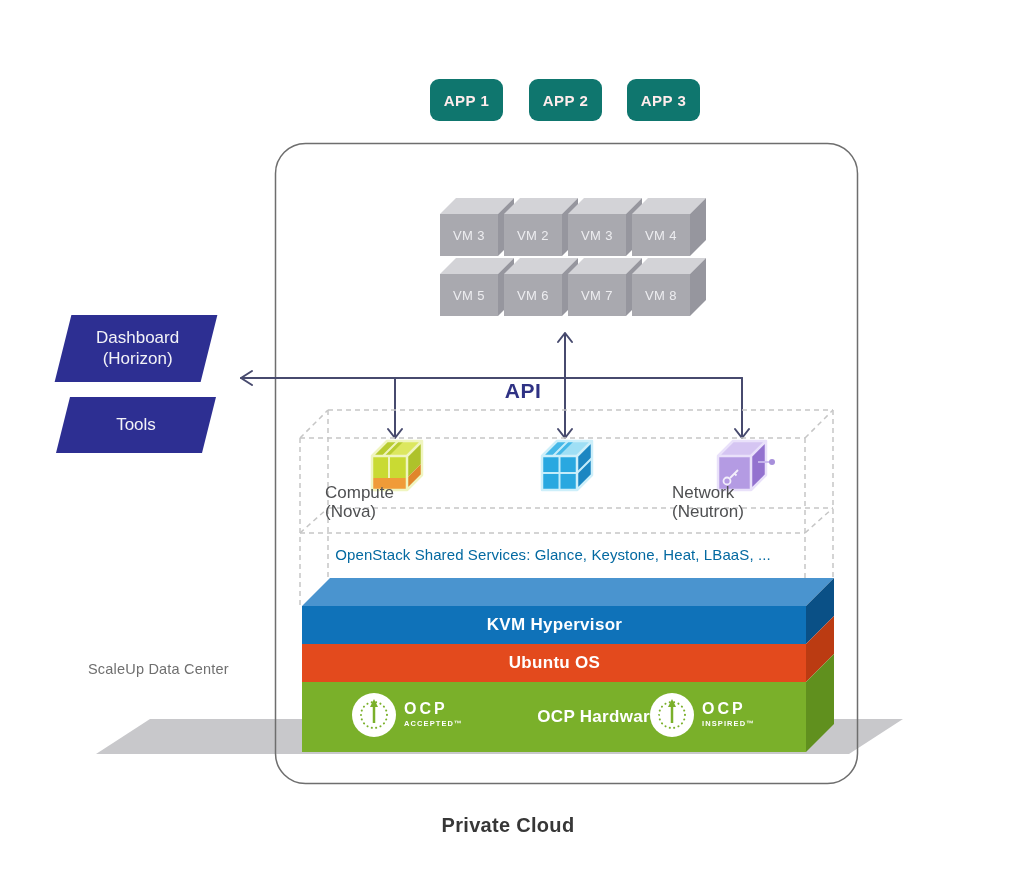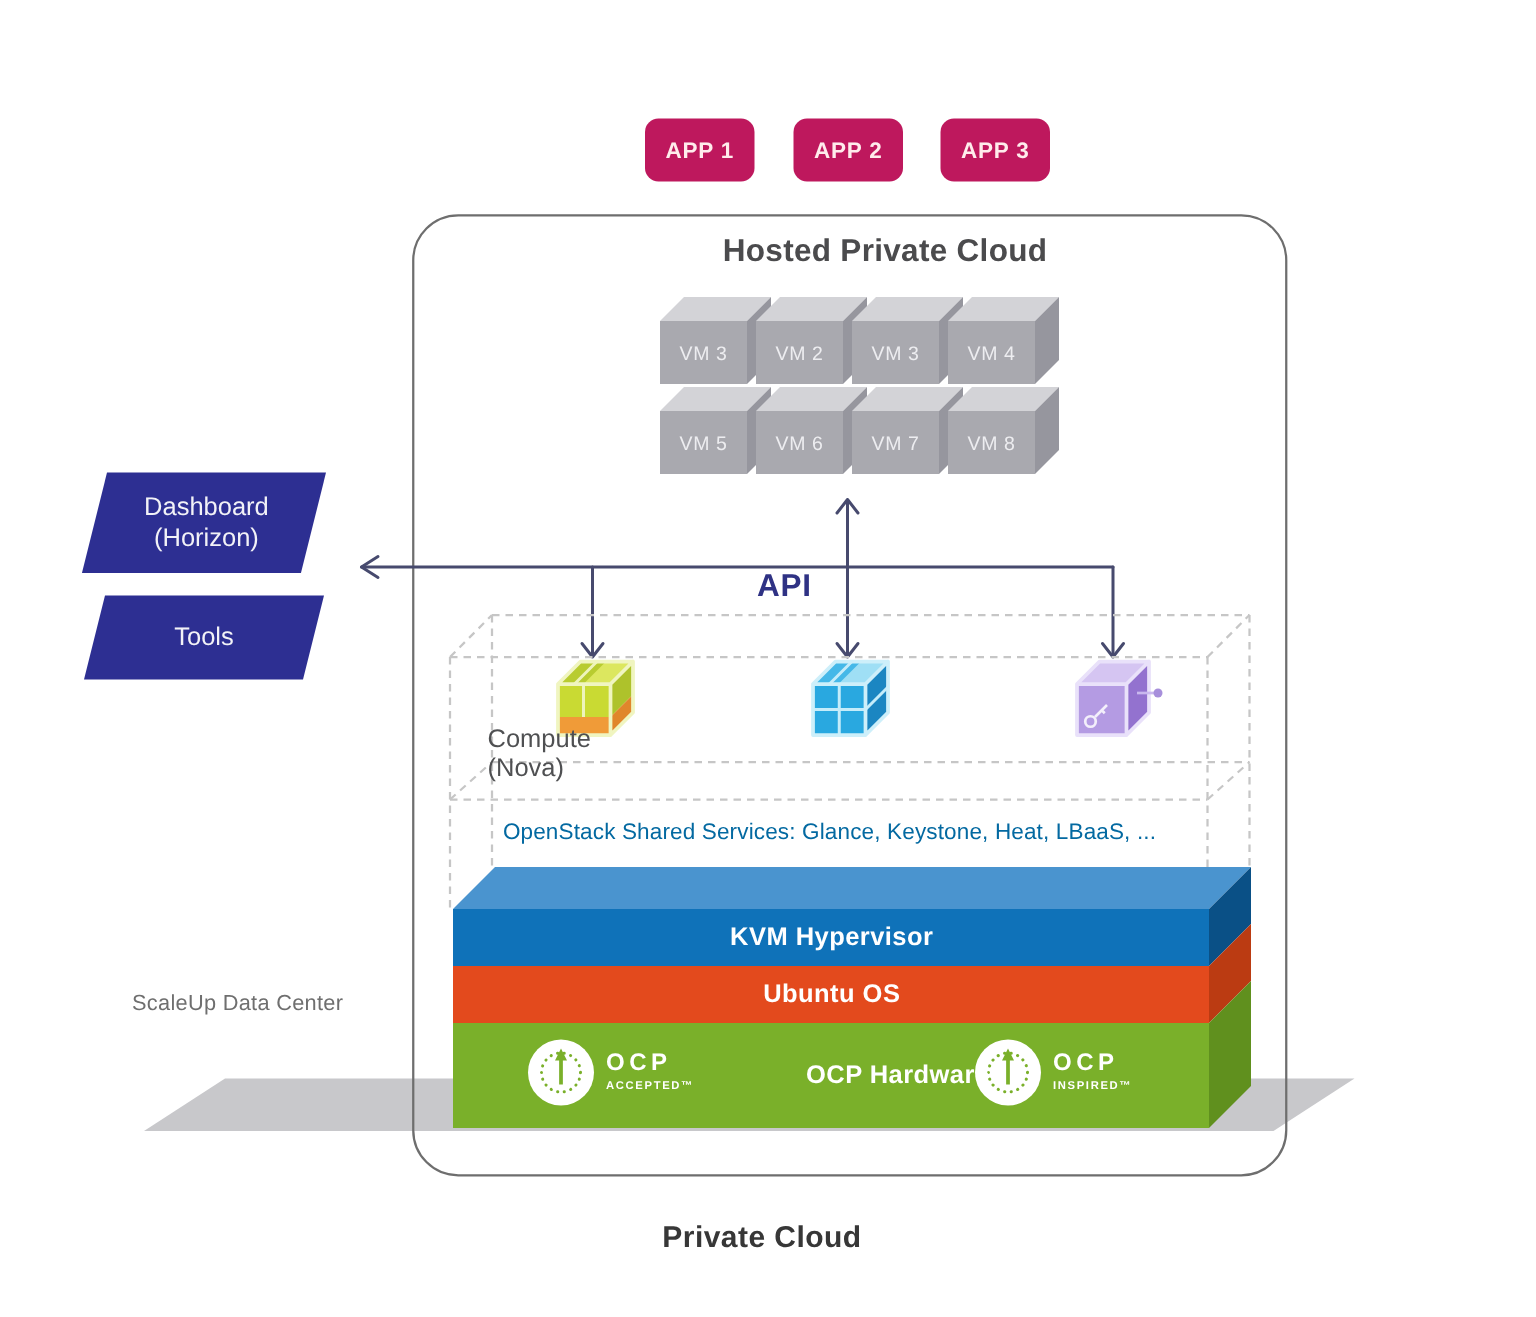--- a/index.html
+++ b/index.html
@@ -4,21 +4,21 @@
 <style>
   html,body{margin:0;padding:0;background:#fff;}
   .stage{
     position:relative;width:1024px;height:878px;background:#ffffff;
     font-family:"Liberation Sans",sans-serif;overflow:hidden;margin:0 auto;
   }
   .bgsvg{position:absolute;left:0;top:0;width:1024px;height:878px;}
 
   
   .app-btn{
-    position:absolute;top:79px;height:42px;width:73px;background:#be185d;border-radius:9px;
+    position:absolute;top:79px;height:42px;width:73px;background:#0f766e;border-radius:9px;
     color:#FFECEC;font-size:15px;font-weight:bold;letter-spacing:.5px;
     display:flex;align-items:center;justify-content:center;
   }
 
   
   .hosted-title{
     position:absolute;left:400px;top:156px;width:380px;text-align:center;
     font-size:21px;font-weight:bold;color:#4B4B4D;letter-spacing:.2px;
   }
   .footer-title{
@@ -173,21 +173,20 @@
       <path d="M22,46 L30,38 M26,41 l2.5,2.5" stroke="#F3EFFB" stroke-width="1.8" fill="none"></path>
       <line x1="50" y1="30" x2="62" y2="30" stroke="#C9B8EE" stroke-width="1.8"></line>
       <circle cx="64" cy="30" r="3" fill="#A78FDB"></circle>
     </g>
   </svg>
 
   <div class="app-btn" style="left:430px;">APP 1</div>
   <div class="app-btn" style="left:529px;">APP 2</div>
   <div class="app-btn" style="left:627px;">APP 3</div>
 
-  <div class="hosted-title">Hosted Private Cloud</div>
   <div class="footer-title">Private Cloud</div>
 
   <div class="vmcube" style="left:440px;top:214px;">
       <span>VM 3</span>
     </div>
   <div class="vmcube" style="left:504px;top:214px;">
       <span>VM 2</span>
     </div>
   <div class="vmcube" style="left:568px;top:214px;">
       <span>VM 3</span>
@@ -217,20 +216,24 @@
   <div class="para para-tools">
     <span class="inner">Tools</span>
   </div>
 
   <div class="api-label">API</div>
 
   <div class="svc-label" style="left:325px;width:140px;">
     <span>Compute</span><br>
     <span>(Nova)</span>
   </div>
+  <div class="svc-label" style="left:672px;width:140px;">
+    <span>Network</span><br>
+    <span>(Neutron)</span>
+  </div>
 
   <div class="shared-services">OpenStack Shared Services: Glance, Keystone, Heat, LBaaS, ...</div>
 
   <div class="layer-label layer-kvm">KVM Hypervisor</div>
   <div class="layer-label layer-ubuntu">Ubuntu OS</div>
   <div class="layer-label layer-ocp">OCP Hardware</div>
 
   <div class="badge-title" style="left:404px;">OCP</div>
   <div class="badge-sub" style="left:404px;">ACCEPTED™</div>
   <div class="badge-title" style="left:702px;">OCP</div>

